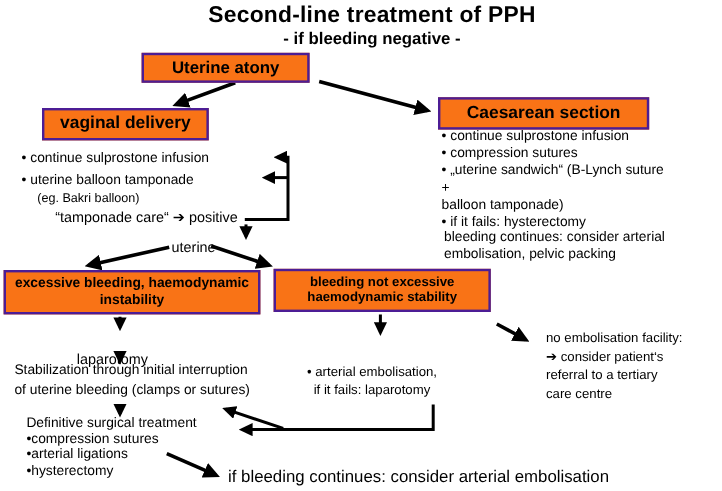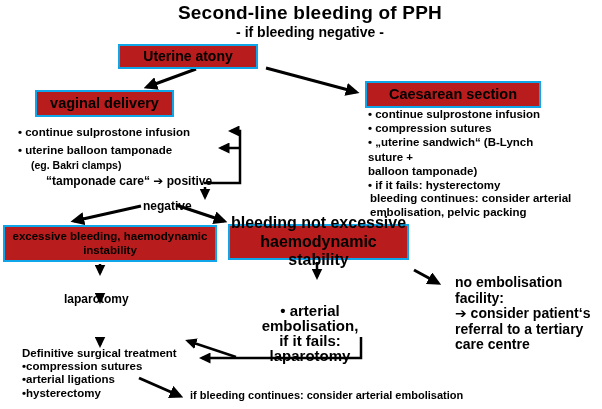--- a/index.html
+++ b/index.html
@@ -6,24 +6,24 @@
   .canvas{
     position:relative;
     width:602px;height:409px;
     background:#fff;
     font-family:"Liberation Sans","DejaVu Sans",sans-serif;
     color:#000;
     overflow:hidden;
   }
   .canvas *{box-sizing:border-box;}
   svg.arrows{position:absolute;left:0;top:0;z-index:1;}
-  .txt{position:absolute;z-index:2;font-weight:bold;white-space:pre-line;}
+  .txt{position:absolute;z-index:2;font-weight:normal;white-space:pre-line;}
   .box{
     position:absolute;z-index:2;
-    border:2px solid #0ea5e9;background:#b91c1c;
+    border:2px solid #4c1d95;background:#f97316;
     font-weight:bold;text-align:center;
     display:flex;align-items:center;justify-content:center;
     white-space:pre-line;line-height:1.15;
   }
   .title{position:absolute;left:18px;right:0;top:2px;text-align:center;
     font-size:19px;font-weight:bold;z-index:2;letter-spacing:0.2px;}
   .subtitle{position:absolute;left:18px;right:0;top:24px;text-align:center;
     font-size:14px;font-weight:bold;z-index:2;}
 </style>
 </head>
@@ -49,64 +49,66 @@
       <line x1="100" y1="294" x2="100" y2="301" stroke-width="2.5" marker-end="url(#ah)"></line>
       <line x1="100" y1="338" x2="100" y2="345" stroke-width="2.5" marker-end="url(#ah)"></line>
       <line x1="317" y1="262" x2="317" y2="277" stroke-width="2.5" marker-end="url(#ah)"></line>
       <polyline points="361,337 361,358 202,358" stroke-width="2.5" marker-end="url(#ah)"></polyline>
       <line x1="236" y1="357" x2="188" y2="341" stroke-width="2.5" marker-end="url(#ah)"></line>
       <line x1="139" y1="378" x2="180" y2="396" stroke-width="3" marker-end="url(#ah)"></line>
       <line x1="414" y1="270" x2="438" y2="283" stroke-width="3" marker-end="url(#ah)"></line>
     </g>
   </svg>
 
-  <div class="title">Second-line bleeding of PPH</div>
+  <div class="title">Second-line treatment of PPH</div>
   <div class="subtitle">- if bleeding negative -</div>
 
   <div class="box" style="left:118px;top:44px;width:140px;height:25px;font-size:14px;">Uterine atony</div>
 
   <div class="box" style="left:35px;top:90px;width:139px;height:27px;font-size:14.5px;">vaginal delivery</div>
 
   <div class="box" style="left:365px;top:81px;width:176px;height:27px;font-size:14.5px;">Caesarean section</div>
 
   <div class="txt" style="left:18px;top:124px;font-size:11.5px;line-height:17.5px;">• continue sulprostone infusion
 • uterine balloon tamponade</div>
 
-  <div class="txt" style="left:31px;top:159px;font-size:10.5px;">(eg. Bakri clamps)</div>
+  <div class="txt" style="left:31px;top:159px;font-size:10.5px;">(eg. Bakri balloon)</div>
 
   <div class="txt" style="left:46px;top:174px;font-size:12px;">“tamponade care“ ➔ positive</div>
 
-  <div class="txt" style="left:143px;top:199px;font-size:12px;">negative</div>
+  <div class="txt" style="left:143px;top:199px;font-size:12px;">uterine</div>
 
   <div class="txt" style="left:368px;top:107px;width:192px;font-size:11.5px;line-height:14.2px;">• continue sulprostone infusion
 • compression sutures
 • „uterine sandwich“ (B-Lynch suture +
 balloon tamponade)
 • if it fails: hysterectomy</div>
 
   <div class="txt" style="left:370px;top:191px;font-size:11.5px;line-height:14px;">bleeding continues: consider arterial
 embolisation, pelvic packing</div>
 
   <div class="box" style="left:3px;top:225px;width:214px;height:37px;font-size:11.5px;text-align:center;">excessive bleeding, haemodynamic
 instability</div>
 
-  <div class="box" style="left:228px;top:224px;width:181px;height:36px;font-size:16px;">bleeding not excessive
+  <div class="box" style="left:228px;top:224px;width:181px;height:36px;font-size:11px;">bleeding not excessive
 haemodynamic stability</div>
 
   <div class="txt" style="left:64px;top:292px;font-size:12px;">laparotomy</div>
 
+  <div class="txt" style="left:12px;top:302px;font-size:11.5px;line-height:15.5px;">Stabilization through initial interruption
+of uterine bleeding (clamps or sutures)</div>
 
   <div class="txt" style="left:22px;top:347px;font-size:11.5px;line-height:13.2px;">Definitive surgical treatment
 •compression sutures
 •arterial ligations
 •hysterectomy</div>
 
-  <div class="txt" style="left:240px;top:303px;width:140px;text-align:center;font-size:15px;line-height:15px;">• arterial embolisation,
+  <div class="txt" style="left:240px;top:303px;width:140px;text-align:center;font-size:11px;line-height:15px;">• arterial embolisation,
 if it fails: laparotomy</div>
 
-  <div class="txt" style="left:455px;top:275px;font-size:14px;line-height:15.5px;">no embolisation facility:
+  <div class="txt" style="left:455px;top:275px;font-size:11px;line-height:15.5px;">no embolisation facility:
 ➔ consider patient‘s
 referral to a tertiary
 care centre</div>
 
-  <div class="txt" style="left:190px;top:389px;font-size:11px;">if bleeding continues: consider arterial embolisation</div>
+  <div class="txt" style="left:190px;top:389px;font-size:14px;">if bleeding continues: consider arterial embolisation</div>
 
 </div>
 
 </body></html>

